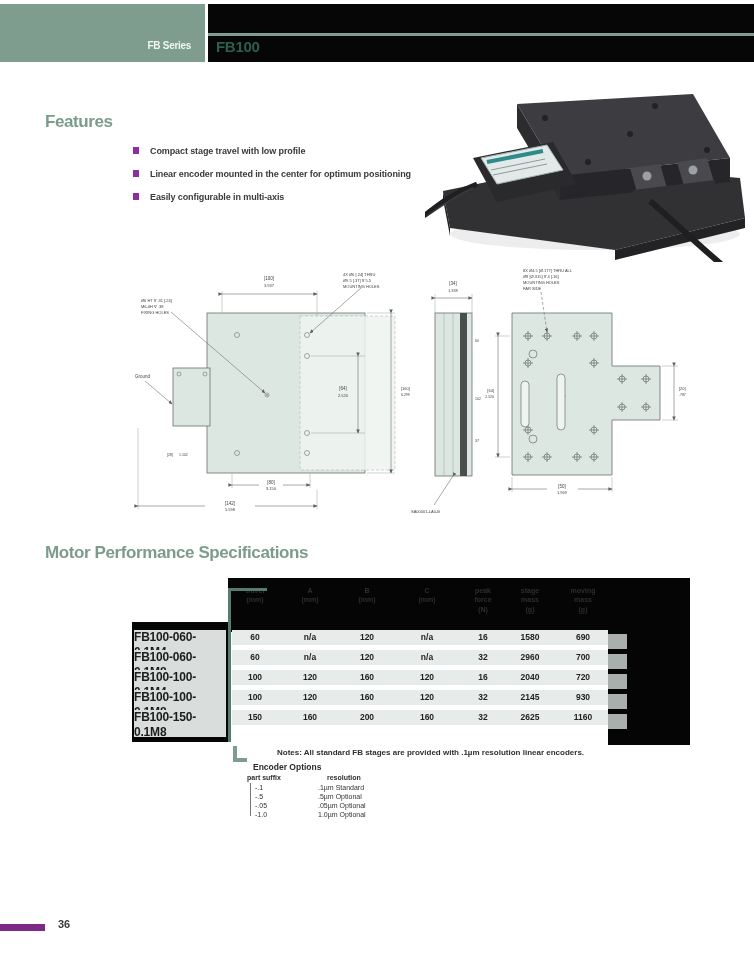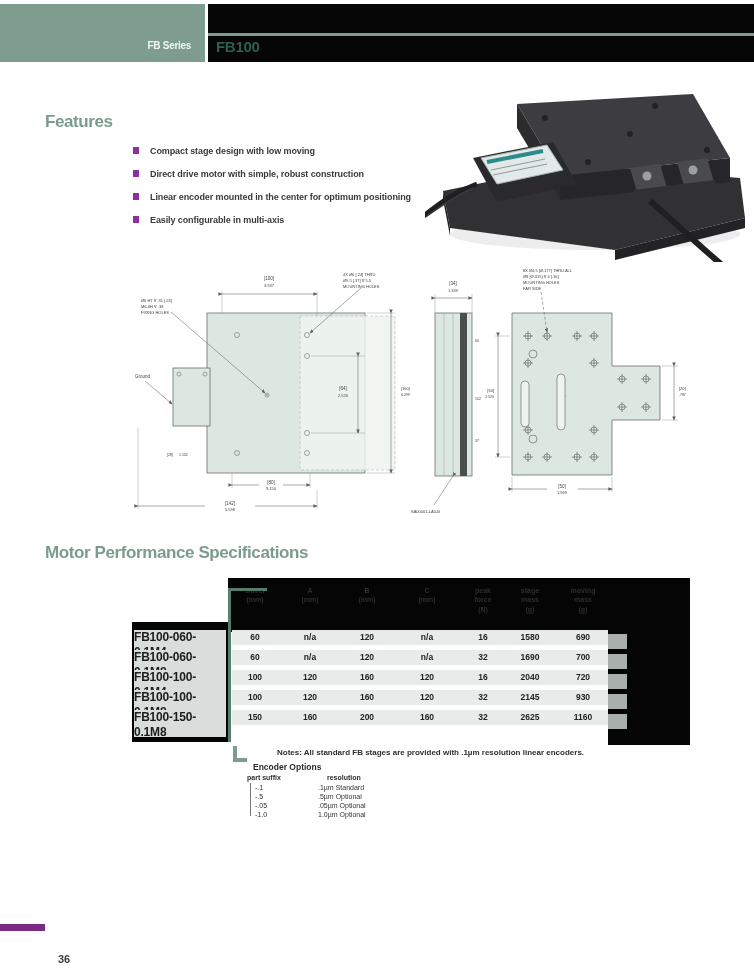--- a/index.html
+++ b/index.html
@@ -55,44 +55,40 @@
   .notes-bracket { position:absolute; left:233px; top:746px; width:14px; height:16px;
                    border-left:4px solid #7e9d8e; border-bottom:4px solid #7e9d8e; }
   .notes-text { position:absolute; left:255px; top:748px; font-size:8px; font-weight:700; color:#2f2f2f;padding-left:22px; }
   .enc-title  { position:absolute; left:253px; top:762px; font-size:8.5px; font-weight:700; color:#2b2b2b; }
   .enc-col-h  { position:absolute; font-size:7px; font-weight:700; color:#2f2f2f; }
   .enc-item   { position:absolute; font-size:7px; color:#333; }
   .enc-rule   { position:absolute; left:250px; top:783px; width:1px; height:33px; background:#777; }
 
   
   .foot-bar { position:absolute; left:0; top:924px; width:45px; height:7px; background:#7c2987; }
-  .foot-num { position:absolute; left:58px; top:918px; font-size:11px; font-weight:700; color:#3c3c3c;margin-top:35px; }
+  .foot-num { position:absolute; left:58px; top:918px; font-size:11px; font-weight:700; color:#3c3c3c; }
 </style>
 </head>
 <body>
 
 <div id="page">
 
   <div class="hdr-green-box">
     <span class="hdr-series">FB Series</span>
   </div>
   <div class="hdr-black-bar">
     <div class="hdr-green-line"></div>
     <span class="hdr-model">FB100</span>
   </div>
 
   <div class="sec-title" id="features-title">Features</div>
   <div class="feat-list">
     <div class="feat-row">
         <span class="feat-bullet"></span>
-        <span class="feat-text">Compact stage design with low moving</span>
-      </div>
-    <div class="feat-row">
-        <span class="feat-bullet"></span>
-        <span class="feat-text">Direct drive motor with simple, robust construction</span>
+        <span class="feat-text">Compact stage travel with low profile</span>
       </div>
     <div class="feat-row">
         <span class="feat-bullet"></span>
         <span class="feat-text">Linear encoder mounted in the center for optimum positioning</span>
       </div>
     <div class="feat-row">
         <span class="feat-bullet"></span>
         <span class="feat-text">Easily configurable in multi-axis</span>
       </div>
   </div>
@@ -341,21 +337,21 @@
     </div>
     <div class="row-tail" style="top:634px"></div>
 
     <div class="model-cell" style="top:650px">FB100-060-0.1M8</div>
     <div class="data-row" style="top:650px">
       <span class="data-val" style="left:23px">60</span>
       <span class="data-val" style="left:78px">n/a</span>
       <span class="data-val" style="left:135px">120</span>
       <span class="data-val" style="left:195px">n/a</span>
       <span class="data-val" style="left:251px">32</span>
-      <span class="data-val" style="left:298px">1690</span>
+      <span class="data-val" style="left:298px">2960</span>
       <span class="data-val" style="left:351px">700</span>
     </div>
     <div class="row-tail" style="top:654px"></div>
 
     <div class="model-cell" style="top:670px">FB100-100-0.1M4</div>
     <div class="data-row" style="top:670px">
       <span class="data-val" style="left:23px">100</span>
       <span class="data-val" style="left:78px">120</span>
       <span class="data-val" style="left:135px">160</span>
       <span class="data-val" style="left:195px">120</span>

